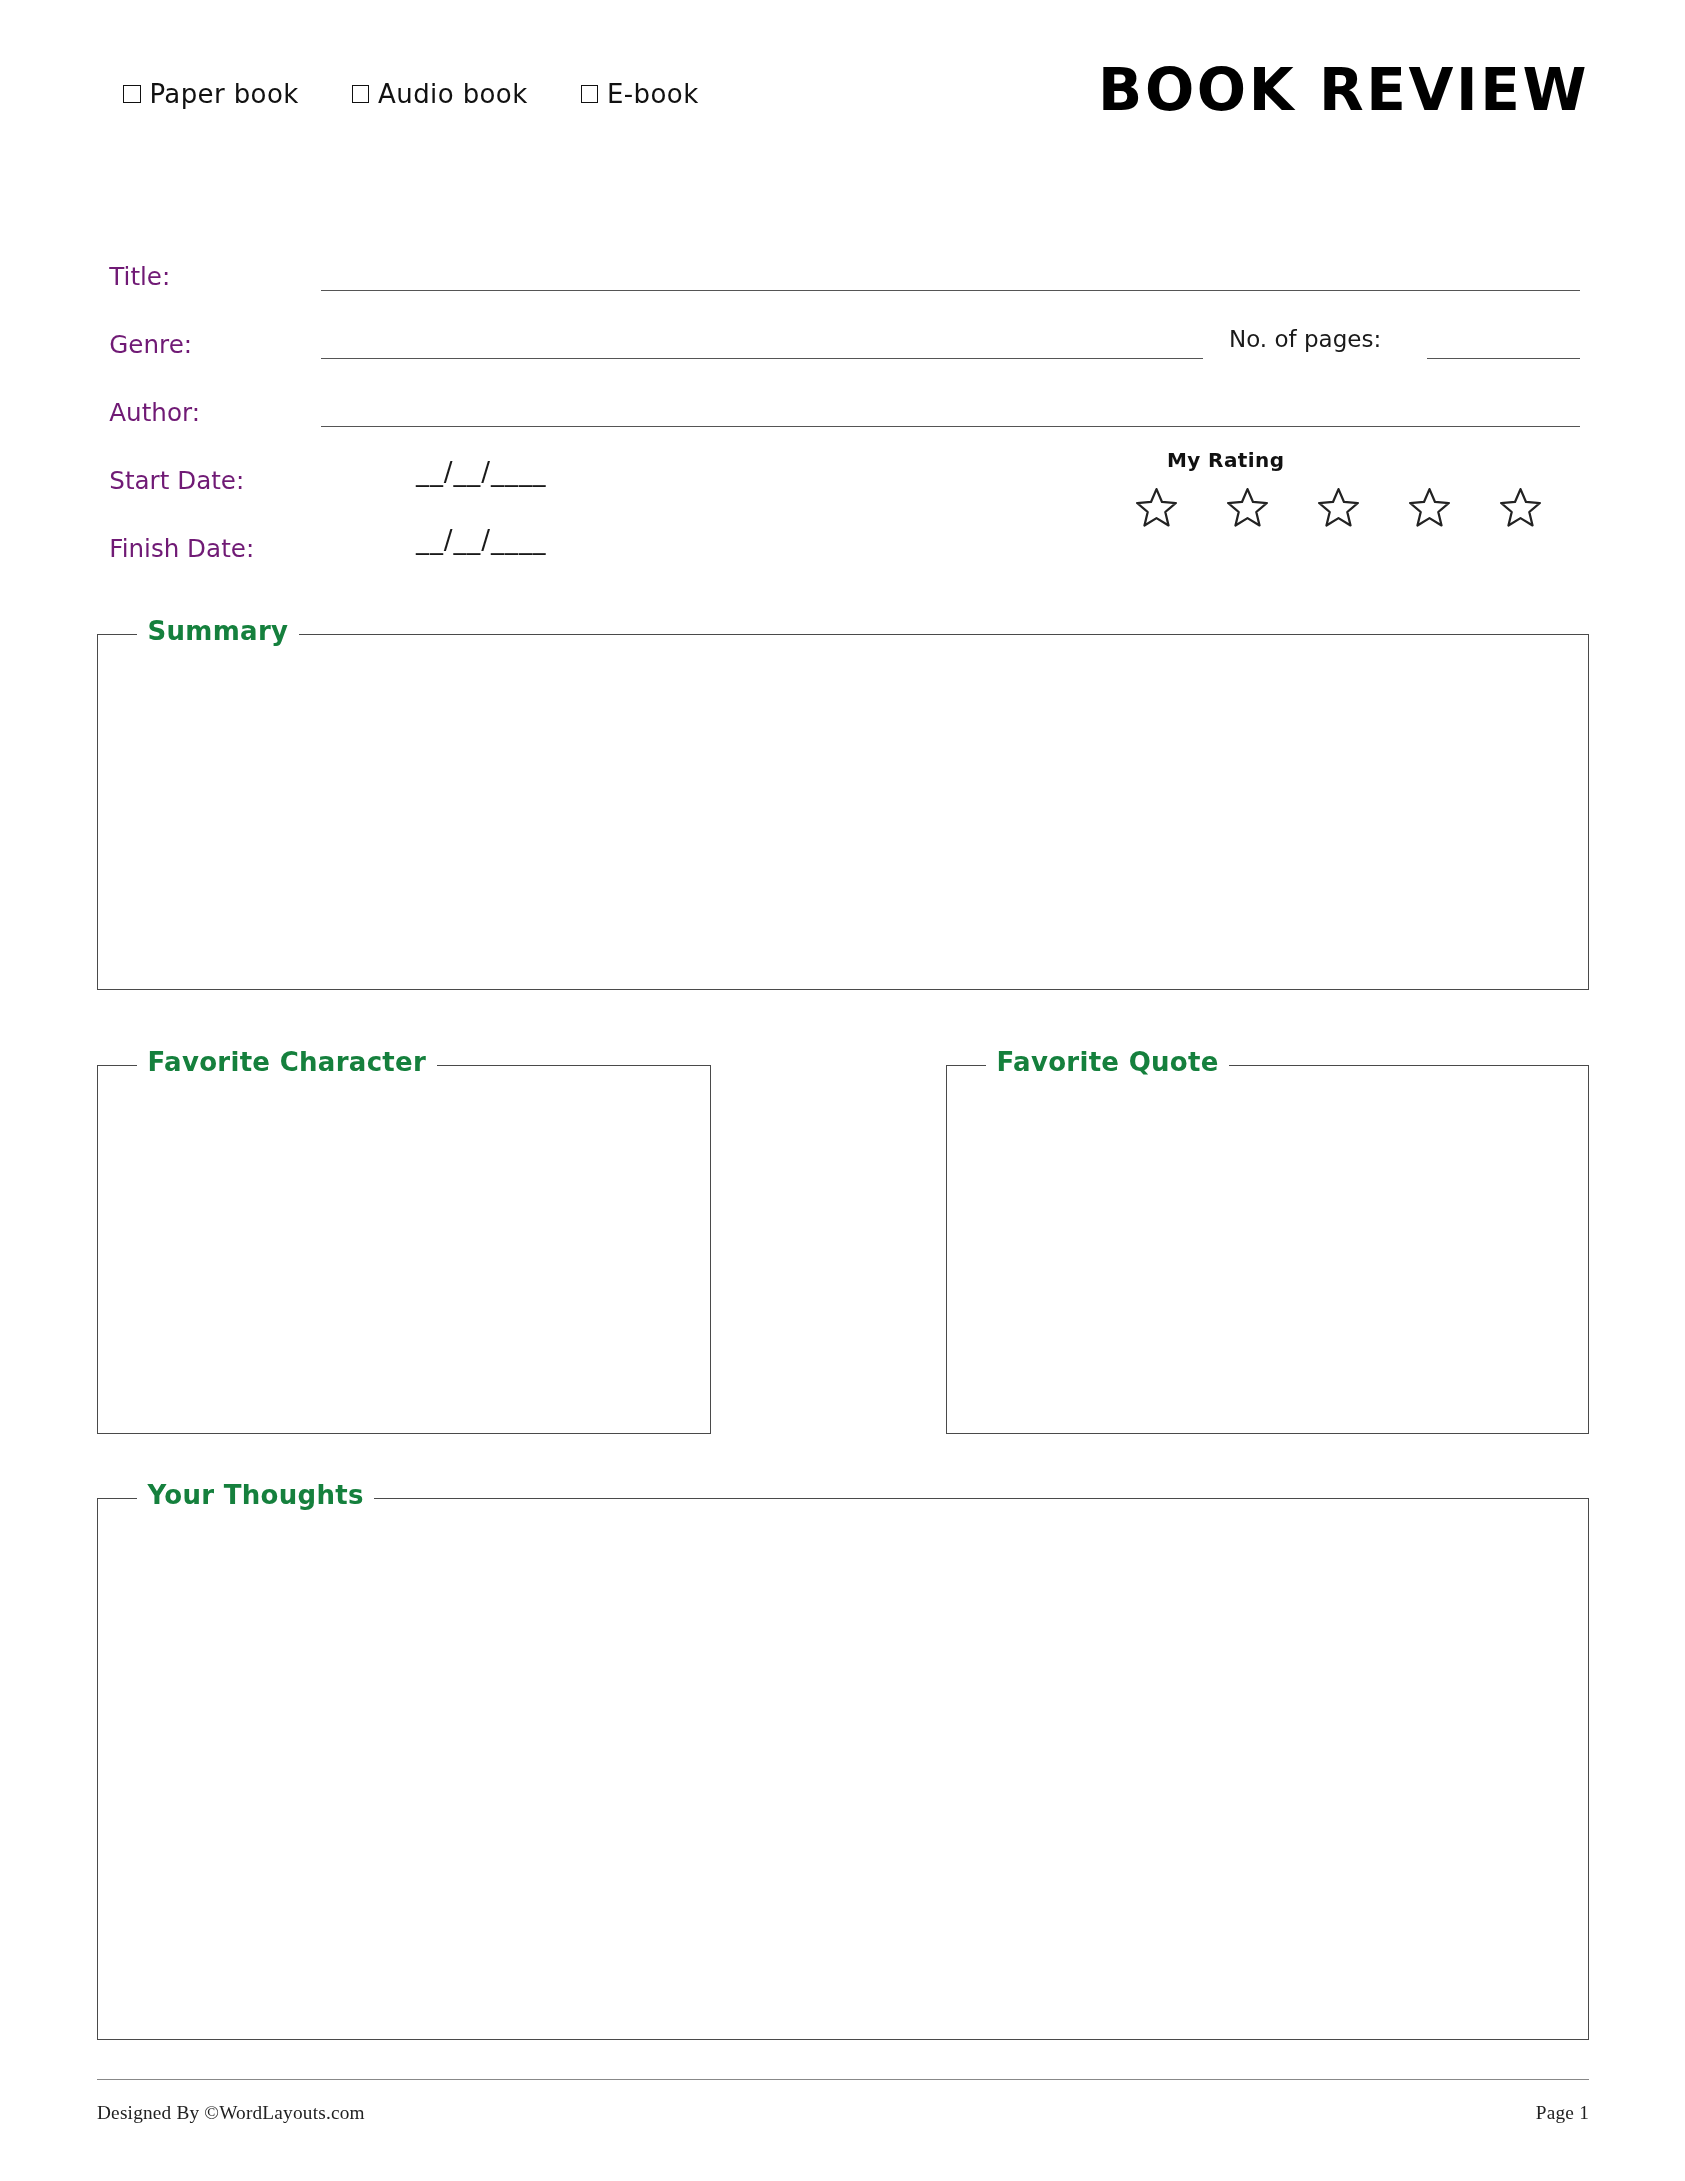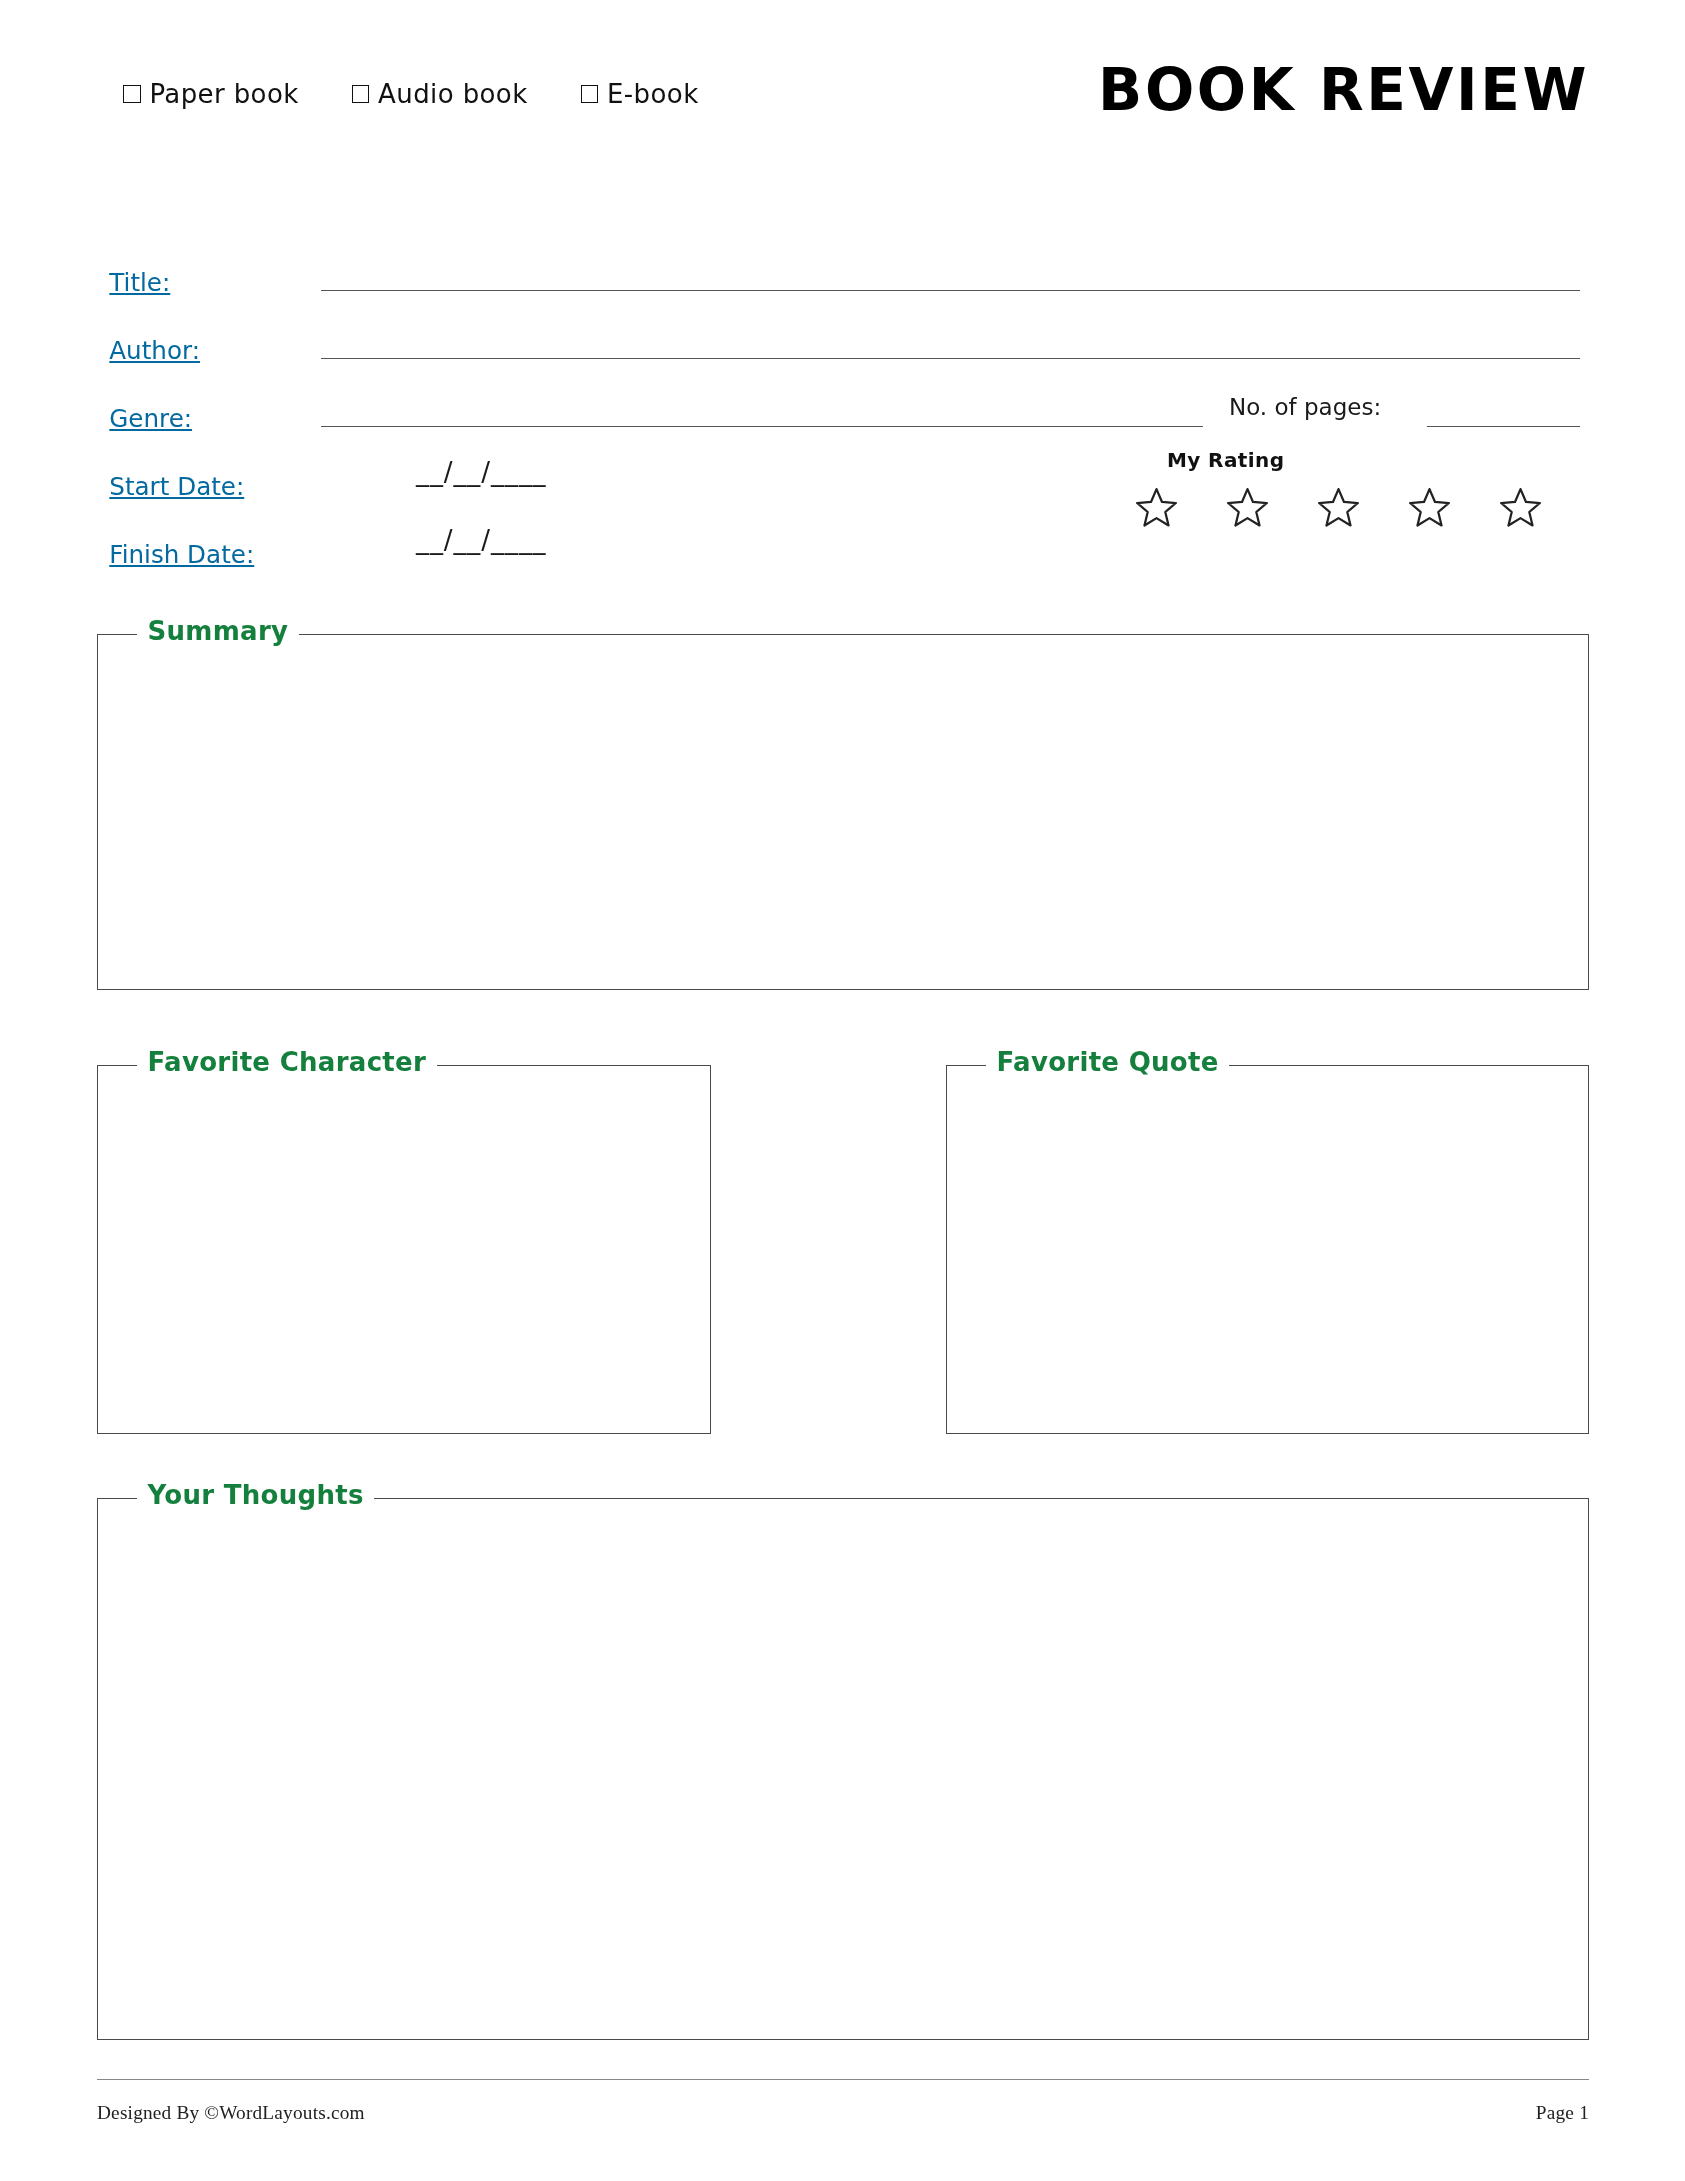--- a/index.html
+++ b/index.html
@@ -73,24 +73,23 @@
     top: 244px;
     width: 1492px;
   }
   .field-row {
     position: relative;
     height: 68px;
   }
   .field-label {
     position: absolute;
     left: 12.3px;
-    top: 24px;
+    top: 18px;
     font-size: 24.6px;
-    color: #0369a1;
-    text-decoration: underline;
+    color: #701a75;
   }
   .field-line {
     position: absolute;
     border-bottom: 1.2px solid #555;
     height: 0;
   }
   .field-value {
     position: absolute;
     font-size: 26px;
     letter-spacing: 0.9px;
@@ -213,35 +212,35 @@
 
   <div class="fields">
 
     <div class="field-row">
       <div class="field-label">Title:</div>
       <div class="field-line line-title"></div>
       <div class="field-value" style="left:237px; top:12.3px;"></div>
     </div>
 
     <div class="field-row">
-      <div class="field-label">Author:</div>
-      <div class="field-line line-author"></div>
-      <div class="field-value" style="left:237px; top:12.3px;"></div>
-    </div>
-
-    <div class="field-row">
       <div class="field-label">Genre:</div>
       <div class="field-line line-genre"></div>
       <div class="field-value" style="left:237px; top:12.3px;"></div>
       <div class="pages-label">No. of pages:</div>
       <div class="field-line line-pages"></div>
       <div class="field-value" style="left:1343px; top:12.3px;"></div>
     </div>
 
     <div class="field-row">
+      <div class="field-label">Author:</div>
+      <div class="field-line line-author"></div>
+      <div class="field-value" style="left:237px; top:12.3px;"></div>
+    </div>
+
+    <div class="field-row">
       <div class="field-label">Start Date:</div>
       <div class="field-value date-value">__/__/____</div>
     </div>
 
     <div class="field-row">
       <div class="field-label">Finish Date:</div>
       <div class="field-value date-value">__/__/____</div>
     </div>
 
   </div>

